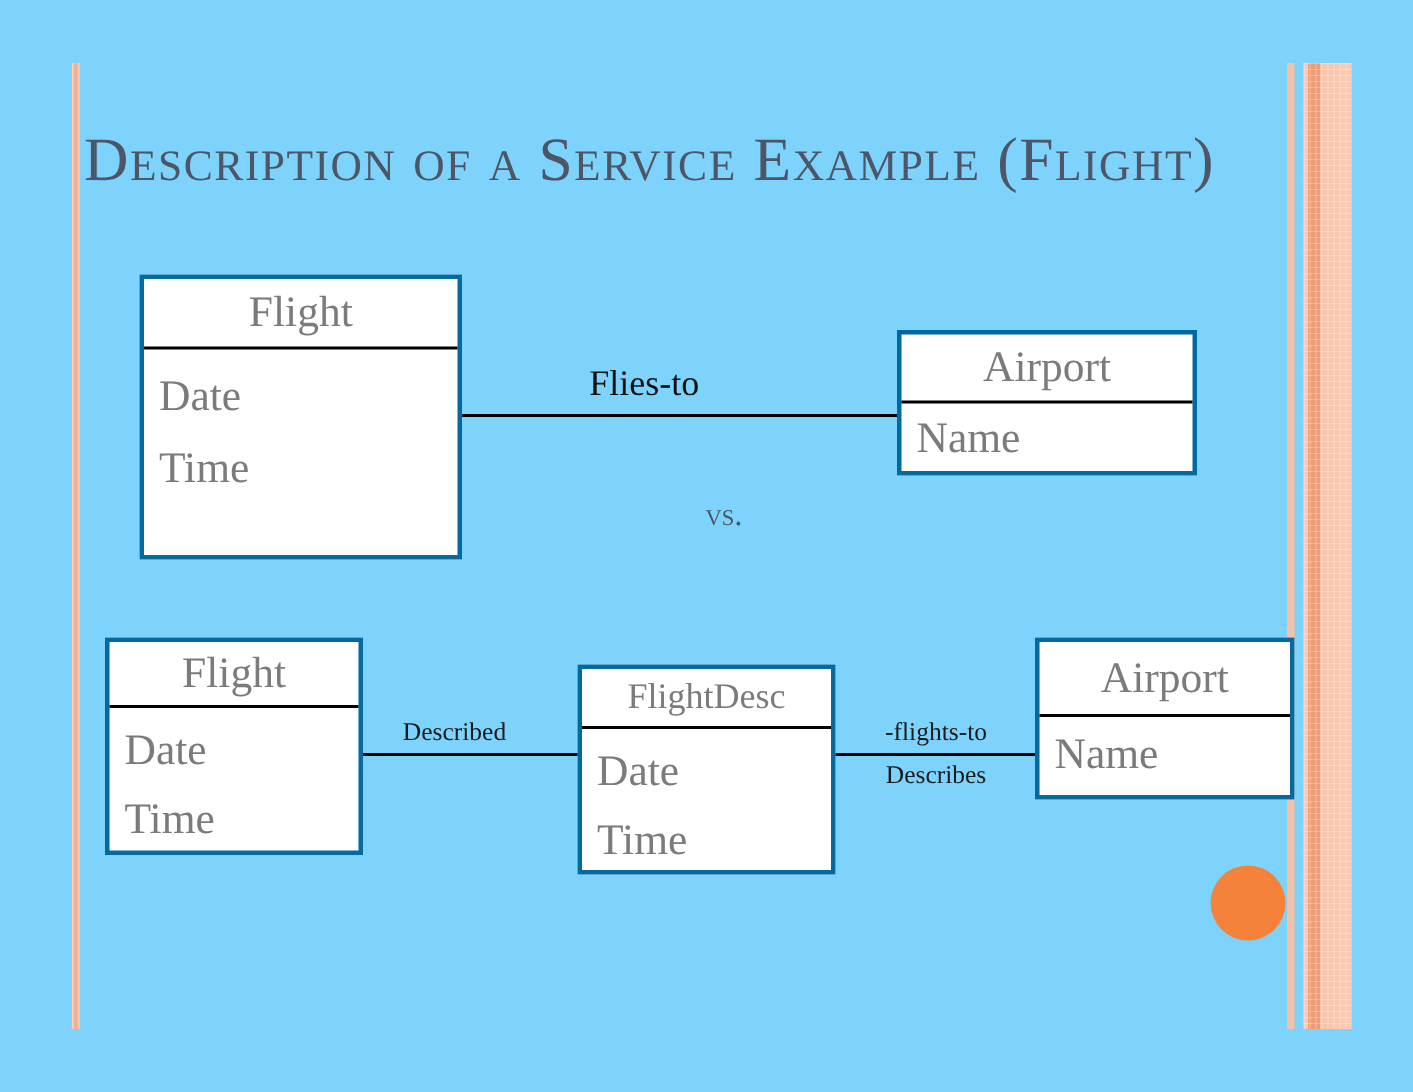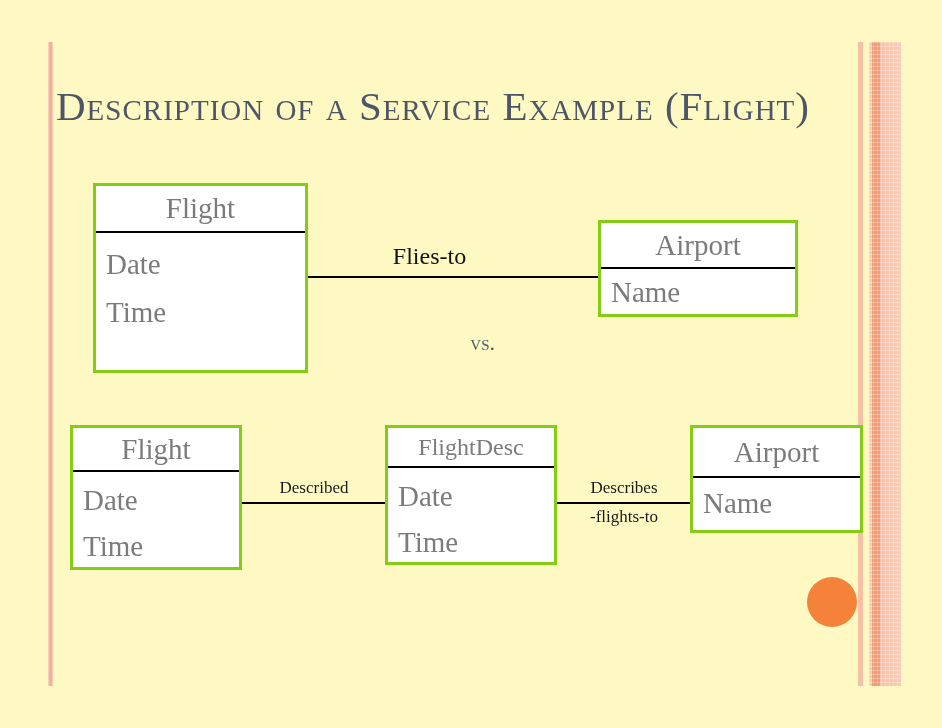--- a/index.html
+++ b/index.html
@@ -1,17 +1,17 @@
 <!DOCTYPE html>
 <html><head>
 <meta charset="utf-8">
 <style>
   html,body{margin:0;padding:0;background:#ffffff;}
   #slide{
-    position:relative;width:942px;height:728px;background:#fef9c3;overflow:hidden;
+    position:relative;width:942px;height:728px;background:#7dd3fc;overflow:hidden;
     font-family:"Liberation Serif","DejaVu Serif",serif;
   }
   
   #left-stripe{
     position:absolute;left:48px;top:42px;width:5px;height:644px;
     background:linear-gradient(to right,#fbdccb 0,#f2b094 35%,#f2b094 70%,#fbdccb 100%);
   }
   #right-thin-stripe{
     position:absolute;left:858px;top:42px;width:5px;height:644px;
     background:#f6c0a4;
@@ -28,21 +28,21 @@
     background:#f5823a;
   }
   
   #title{
     position:absolute;left:56px;top:84px;width:820px;
     font-size:41px;line-height:1.1;font-variant:small-caps;letter-spacing:1px;
     color:#4d5666;white-space:nowrap;
   }
   
   .entity{
-    position:absolute;border:3px solid #84cc16;background:#fff;box-sizing:border-box;
+    position:absolute;border:3px solid #0369a1;background:#fff;box-sizing:border-box;
     color:#7b7b7b;
   }
   .entity .hdr{
     text-align:center;border-bottom:2px solid #000;box-sizing:border-box;
     display:flex;align-items:center;justify-content:center;
   }
   .entity .attrs{padding-left:10px;box-sizing:border-box;}
   .entity .attrs div{white-space:nowrap;}
 
   #flight-top{left:93px;top:183px;width:215px;height:190px;}
@@ -53,21 +53,21 @@
   #airport-top{left:598px;top:220px;width:200px;height:97px;}
   #airport-top .hdr{height:46px;font-size:29px;}
   #airport-top .attrs{padding-top:2px;}
   #airport-top .attrs div{font-size:29px;line-height:42px;}
 
   #flight-bottom{left:70px;top:425px;width:172px;height:145px;}
   #flight-bottom .hdr{height:44px;font-size:29px;}
   #flight-bottom .attrs{padding-top:5px;}
   #flight-bottom .attrs div{font-size:29px;line-height:46px;}
 
-  #flightdesc-bottom{left:385px;top:425px;width:172px;height:140px;}
+  #flightdesc-bottom{left:385px;top:443px;width:172px;height:140px;}
   #flightdesc-bottom .hdr{height:40px;font-size:24px;}
   #flightdesc-bottom .attrs{padding-top:5px;}
   #flightdesc-bottom .attrs div{font-size:29px;line-height:46px;}
 
   #airport-bottom{left:690px;top:425px;width:173px;height:108px;}
   #airport-bottom .hdr{height:50px;font-size:29px;}
   #airport-bottom .attrs{padding-top:3px;}
   #airport-bottom .attrs div{font-size:29px;line-height:44px;}
 
   
@@ -82,21 +82,21 @@
     font-size:24px;color:#111;
   }
   #vs-label{
     position:absolute;left:400px;top:330px;width:95px;text-align:right;
     font-size:22px;font-variant:small-caps;color:#4d5666;
   }
   .small-rel-label{
     position:absolute;width:118px;text-align:center;
     font-size:17px;line-height:29px;color:#1a1a1a;
   }
-  #described-by-label{left:255px;top:473px;}
+  #described-by-label{left:244px;top:473px;}
   #describes-flights-label{left:565px;top:473px;}
 </style>
 </head>
 <body>
 
 <div id="slide">
 
   <div id="left-stripe"></div>
   <div id="right-thin-stripe"></div>
   <div id="right-band"></div>
@@ -147,17 +147,17 @@
   </div>
 
   <div class="connector" id="conn-described-by"></div>
   <div class="connector" id="conn-describes-flights-to"></div>
 
   <div class="small-rel-label" id="described-by-label">
     <div>Described</div>
   </div>
 
   <div class="small-rel-label" id="describes-flights-label">
+    <div>-flights-to</div>
     <div>Describes</div>
-    <div>-flights-to</div>
   </div>
 
 </div>
 
 </body></html>

